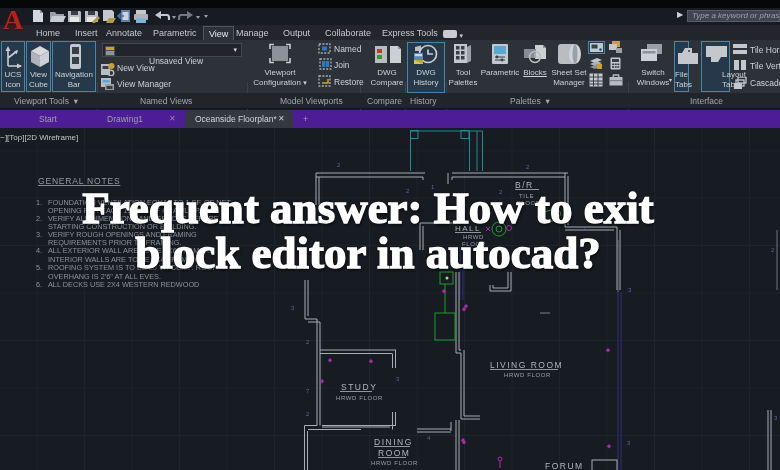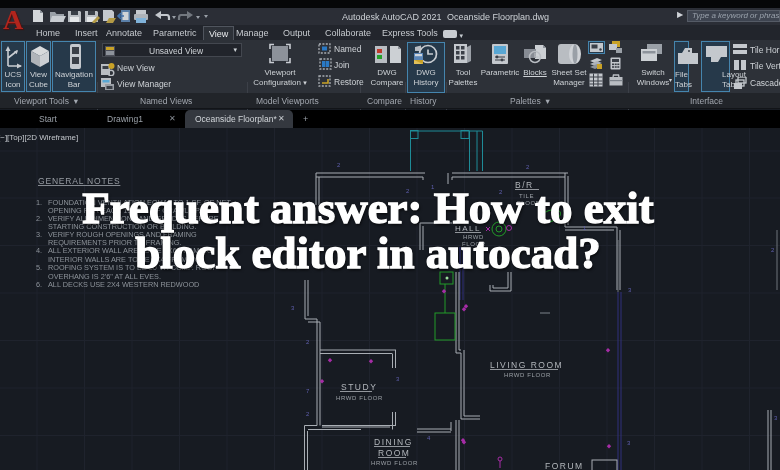--- a/index.html
+++ b/index.html
@@ -21,34 +21,30 @@
 
 #ribbon { left:0; top:40px; width:780px; height:53px; background:#2d3138; }
 #panellabels { left:0; top:93px; width:780px; height:16px; background:#212429; border-bottom:1px solid #121418; }
 .plabel { position:absolute; top:3px; font-size:8.5px; color:#a3a8b0; }
 .psep { position:absolute; top:42px; height:66px; width:1px; background:#3c4048; }
 .bluebtn { position:absolute; border:1px solid #4585ae; background:#26394a; }
 .btntext { position:absolute; width:100%; text-align:center; font-size:8px; color:#ced2d6; line-height:9.5px; }
 .ricon { position:absolute; }
 .rtext { position:absolute; font-size:8.5px; color:#ced2d6; }
 
-#filetabs { left:0; top:110px; width:780px; height:18px; background:#000000; }
+#filetabs { left:0; top:110px; width:780px; height:18px; background:#4c1d95; }
 .ftab { position:absolute; top:0; height:18px; line-height:18px; font-size:9px; color:#9aa0a8; text-align:left; }
 
 #canvas { left:0; top:128px; width:780px; height:342px; background:#171b22; }
 #overlay { left:0; top:186px; width:736px; text-align:center; font-family:"Liberation Serif", serif; font-weight:bold; color:#ffffff; font-size:45px; line-height:45px; -webkit-text-stroke:1.3px #fff; text-shadow:1px 2px 3px rgba(0,0,0,0.75), -1px -1px 2px rgba(0,0,0,0.4); }
 </style>
 </head>
 <body>
 <div id="app">
   <div class="abs" id="blackbar"></div>
-  <div class="abs" id="titlebar">
-    <span class="tt" style="left:342px;">Autodesk AutoCAD 2021</span>
-    <span class="tt" style="left:447px;">Oceanside Floorplan.dwg</span>
-  </div>
   <div class="abs" id="logoA">A</div>
   <svg class="abs" style="left:28px;top:9px;" width="180" height="14" viewBox="0 0 180 14">
 
     <path d="M5 1 L12 1 L15 4 L15 13 L5 13 Z" fill="#d4d7da"></path>
       <path d="M12 1 L12 4 L15 4 Z" fill="#8d939b"></path>
 
     <path d="M22 3 L27 3 L28.5 5 L36 5 L36 13 L22 13 Z" fill="#9aa0a7"></path>
       <path d="M24 7 L38 7 L35 13 L22 13 Z" fill="#c8ccd1"></path>
 
     <path d="M40 2 L52 2 L53 3 L53 13 L40 13 Z" fill="#b9bdc2"></path>
@@ -133,21 +129,21 @@
       </svg>
       <div class="btntext" style="top:28px;">Navigation<br>Bar</div>
     </div>
 
     <div class="abs" style="left:102px;top:3px;width:140px;height:14px;background:#21242b;border:1px solid #43474f;">
       <svg class="ricon" style="left:2px;top:2px;" width="10" height="10" viewBox="0 0 10 10">
           <rect x="0" y="0" width="10" height="10" fill="#4d5059"></rect>
           <rect x="1" y="1" width="8" height="3" fill="#c9a227"></rect>
           <rect x="1" y="5" width="8" height="4" fill="#8d939b"></rect>
         </svg>
-      <span class="rtext" style="left:15px;top:2px;padding-left:31px;">Unsaved View</span>
+      <span class="rtext" style="left:15px;top:12px;padding-left:31px;">Unsaved View</span>
       <span class="rtext" style="right:4px;top:2px;font-size:7px;">▾</span>
     </div>
     <svg class="ricon" style="left:100px;top:22px;" width="15" height="14" viewBox="0 0 15 14">
         <rect x="1" y="2" width="9" height="11" fill="#b9bdc2"></rect>
         <rect x="2.5" y="4" width="6" height="3" fill="#3a3f47"></rect>
         <circle cx="11.5" cy="4" r="3" fill="#c9a227"></circle>
         <circle cx="11" cy="11" r="2.8" fill="none" stroke="#b9bdc2" stroke-width="1.4"></circle>
       </svg>
     <span class="rtext" style="left:117px;top:23px;">New View</span>
     <svg class="ricon" style="left:100px;top:37px;" width="15" height="14" viewBox="0 0 15 14">
@@ -315,21 +311,21 @@
     <svg class="ricon" style="left:733px;top:37px;" width="14" height="12" viewBox="0 0 14 12">
         <rect x="5" y="0" width="8" height="6" fill="none" stroke="#c4c8cd" stroke-width="1.3"></rect>
         <rect x="3" y="3" width="8" height="6" fill="none" stroke="#c4c8cd" stroke-width="1.3"></rect>
         <rect x="1" y="6" width="8" height="6" fill="#c4c8cd"></rect>
       </svg>
     <span class="rtext" style="left:750px;top:38px;white-space:nowrap;">Cascade</span>
   </div>
   <div class="abs" id="panellabels">
     <span class="plabel" style="left:14px;">Viewport Tools&nbsp; ▾</span>
     <span class="plabel" style="left:140px;">Named Views</span>
-    <span class="plabel" style="left:256px;">Model Viewports</span>
+    <span class="plabel" style="left:280px;">Model Viewports</span>
     <span class="plabel" style="left:367px;">Compare</span>
     <span class="plabel" style="left:410px;">History</span>
     <span class="plabel" style="left:510px;">Palettes&nbsp; ▾</span>
     <span class="plabel" style="left:690px;">Interface</span>
   </div>
   <div class="abs" id="filetabs">
     <span class="ftab" style="left:39px;font-size:8.5px;">Start</span>
     <span class="ftab" style="left:107px;font-size:8.5px;">Drawing1</span>
     <span class="ftab" style="left:169px;color:#878d95;font-size:8px;">✕</span>
     <span class="ftab" style="left:185px;width:108px;background:#34383f;color:#d2d6da;padding-left:10px;font-size:8.5px;border-radius:5px 5px 0 0;">Oceanside Floorplan*</span>

